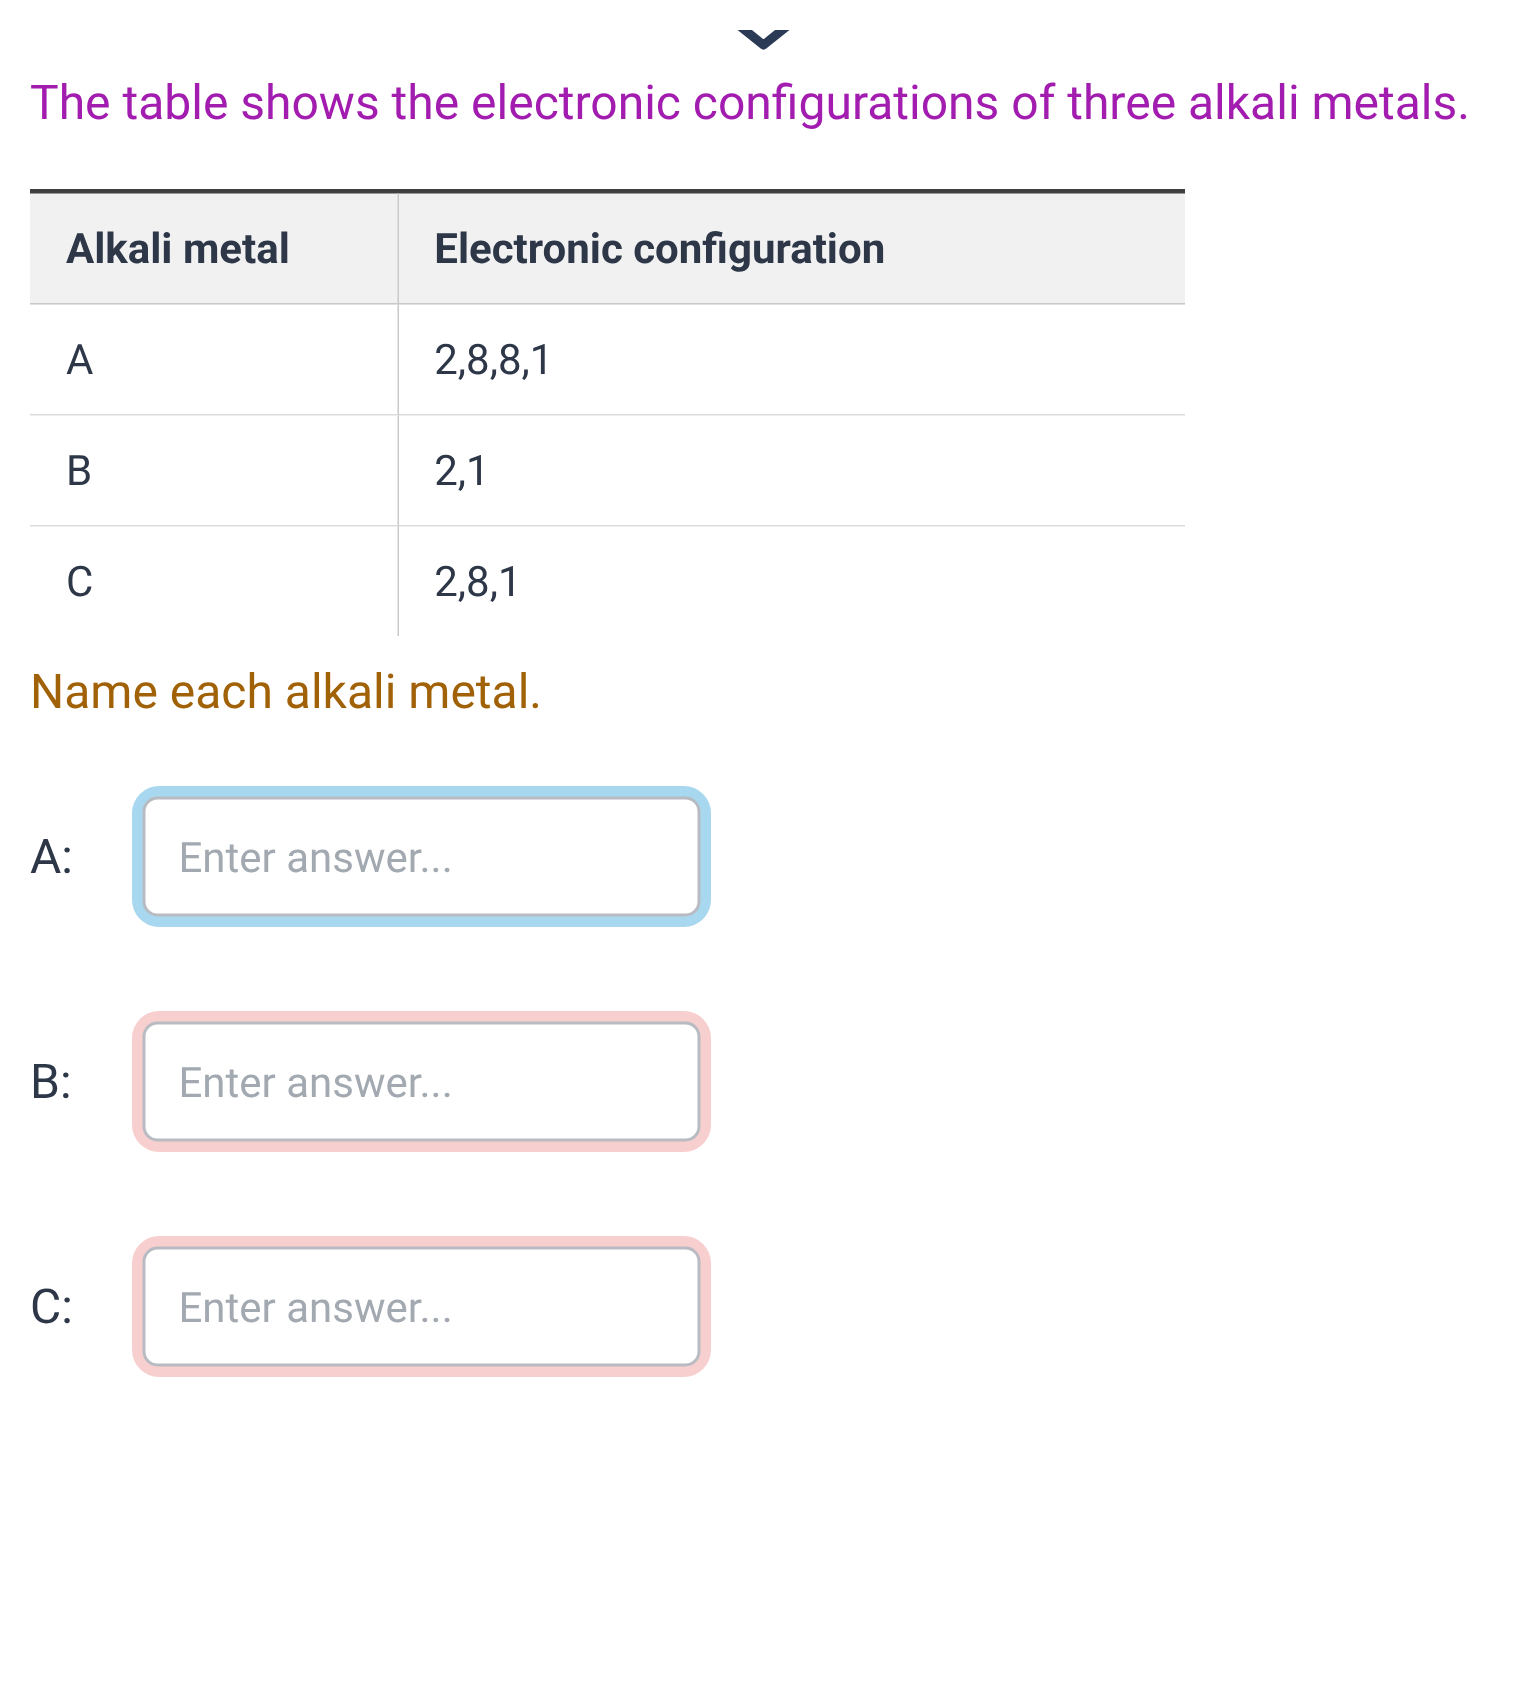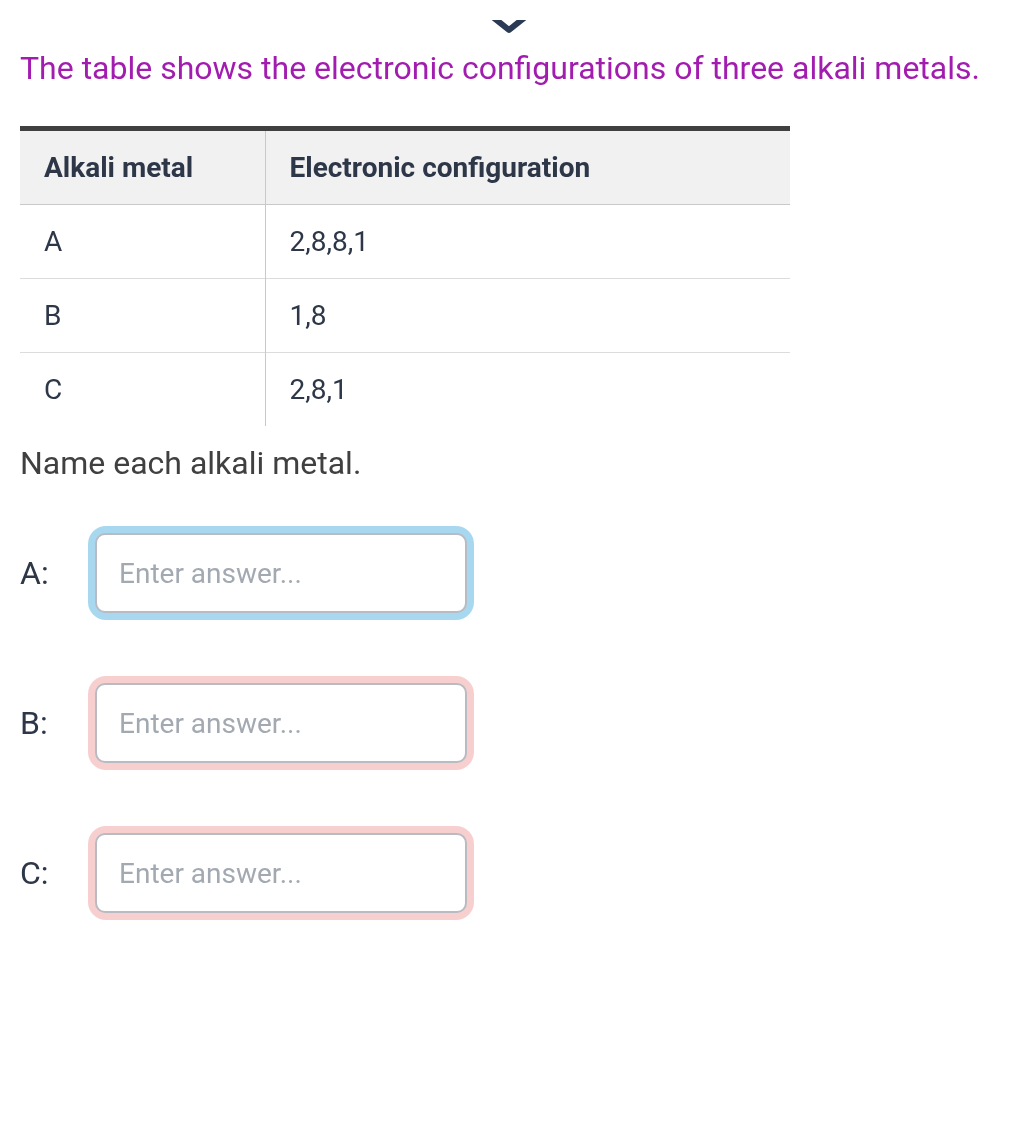--- a/index.html
+++ b/index.html
@@ -33,40 +33,40 @@
     border-collapse: collapse;
     width: 770px;
     font-size: 28px;
   }
   table.data-table th {
     background: #f1f1f1;
     color: #2d3748;
     font-weight: 700;
     text-align: left;
     padding: 20px 24px;
-    border-top: 5px solid #404040;
+    border-top: 3px solid #404040;
     border-bottom: 1px solid #c9c9c9;
   }
   table.data-table td {
     padding: 20px 24px;
     color: #2d3748;
     border-top: 1px solid #dcdcdc;
   }
   table.data-table tr:last-child td {
     border-bottom: none;
   }
   
   table.data-table th:first-child,
   table.data-table td:first-child {
     border-right: 1px solid #c9c9c9;
     width: 245px;
   }
   .instruction {
     font-size: 32px;
-    color: #404040;
+    color: #a16207;
     margin: 18px 0 44px 0;
     font-weight: 400;
   }
   .answer-row {
     display: flex;
     align-items: center;
     margin-bottom: 56px;
   }
   .answer-label {
     font-size: 32px;
@@ -119,21 +119,21 @@
         <th>Electronic configuration</th>
       </tr>
     </thead>
     <tbody>
       <tr>
         <td>A</td>
         <td>2,8,8,1</td>
       </tr>
       <tr>
         <td>B</td>
-        <td>1,8</td>
+        <td>2,1</td>
       </tr>
       <tr>
         <td>C</td>
         <td>2,8,1</td>
       </tr>
     </tbody>
   </table>
 
   <p class="instruction">Name each alkali metal.</p>
 

